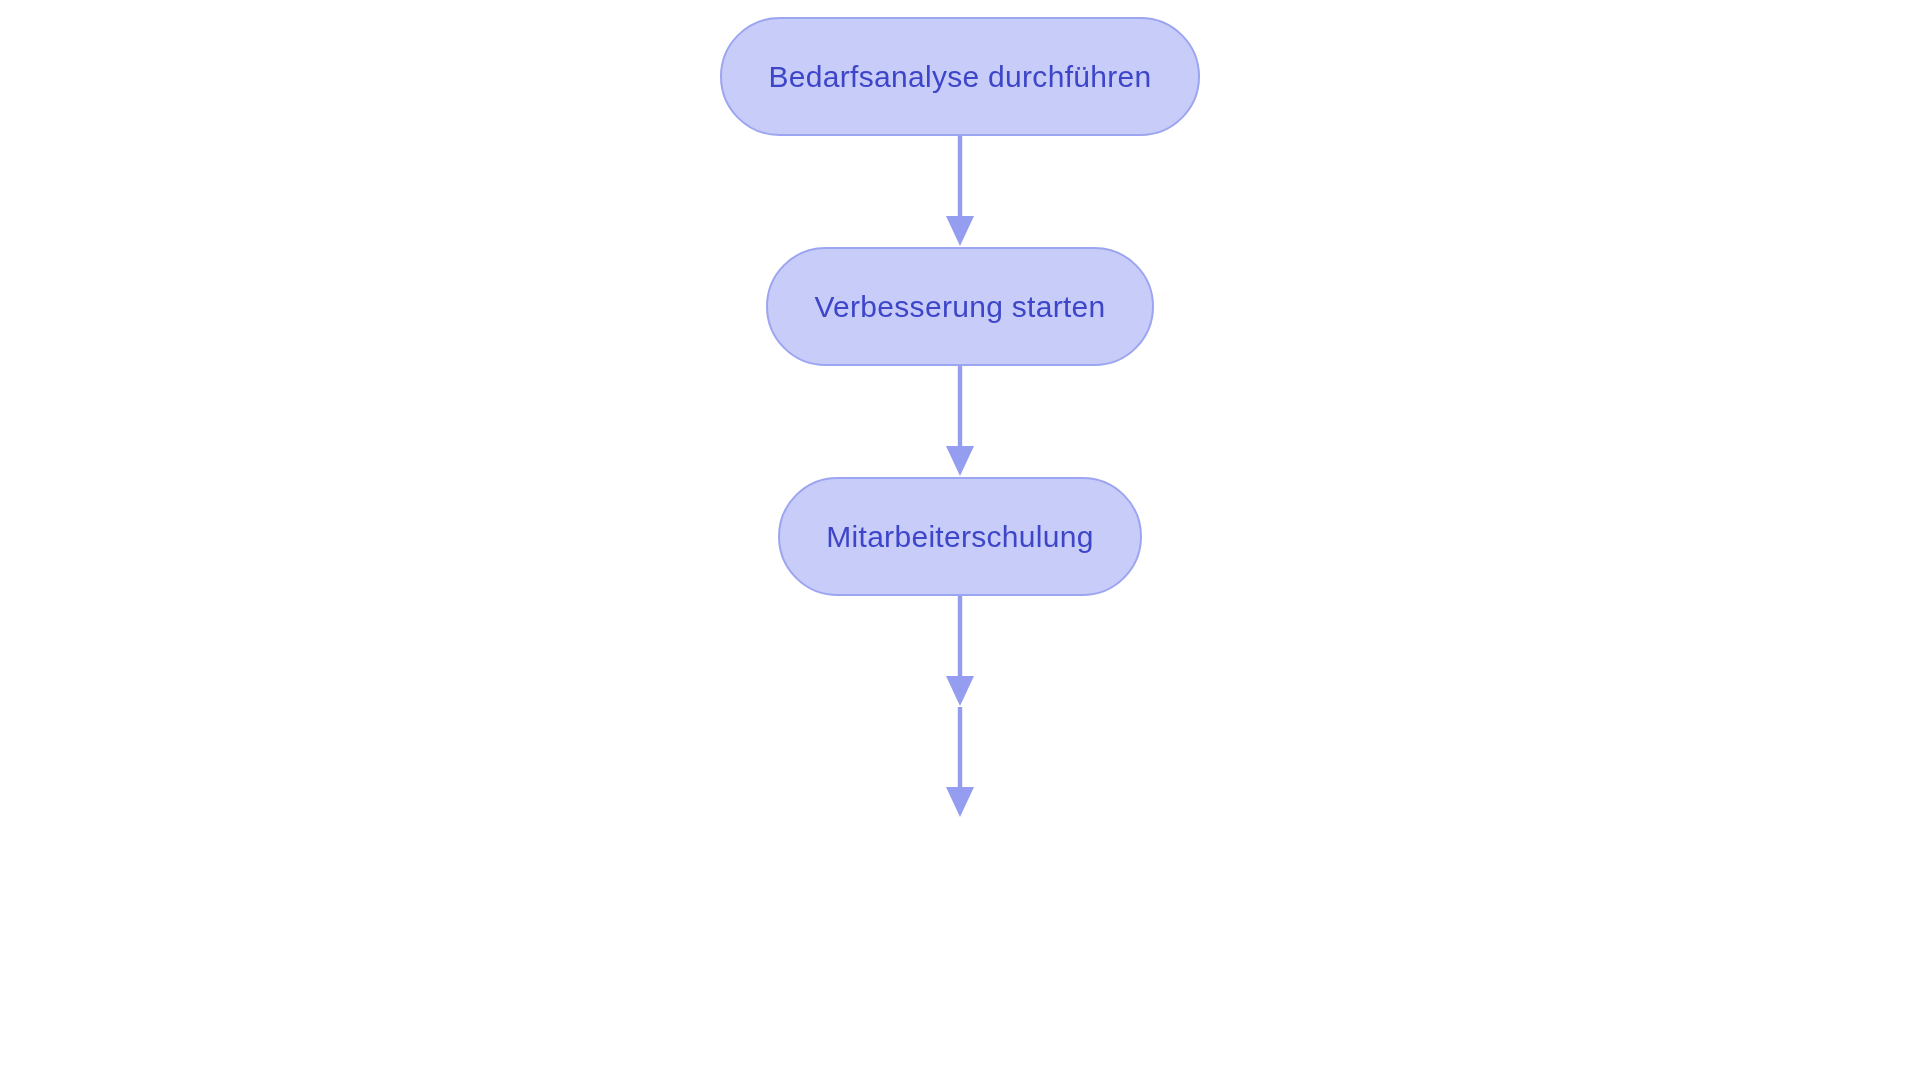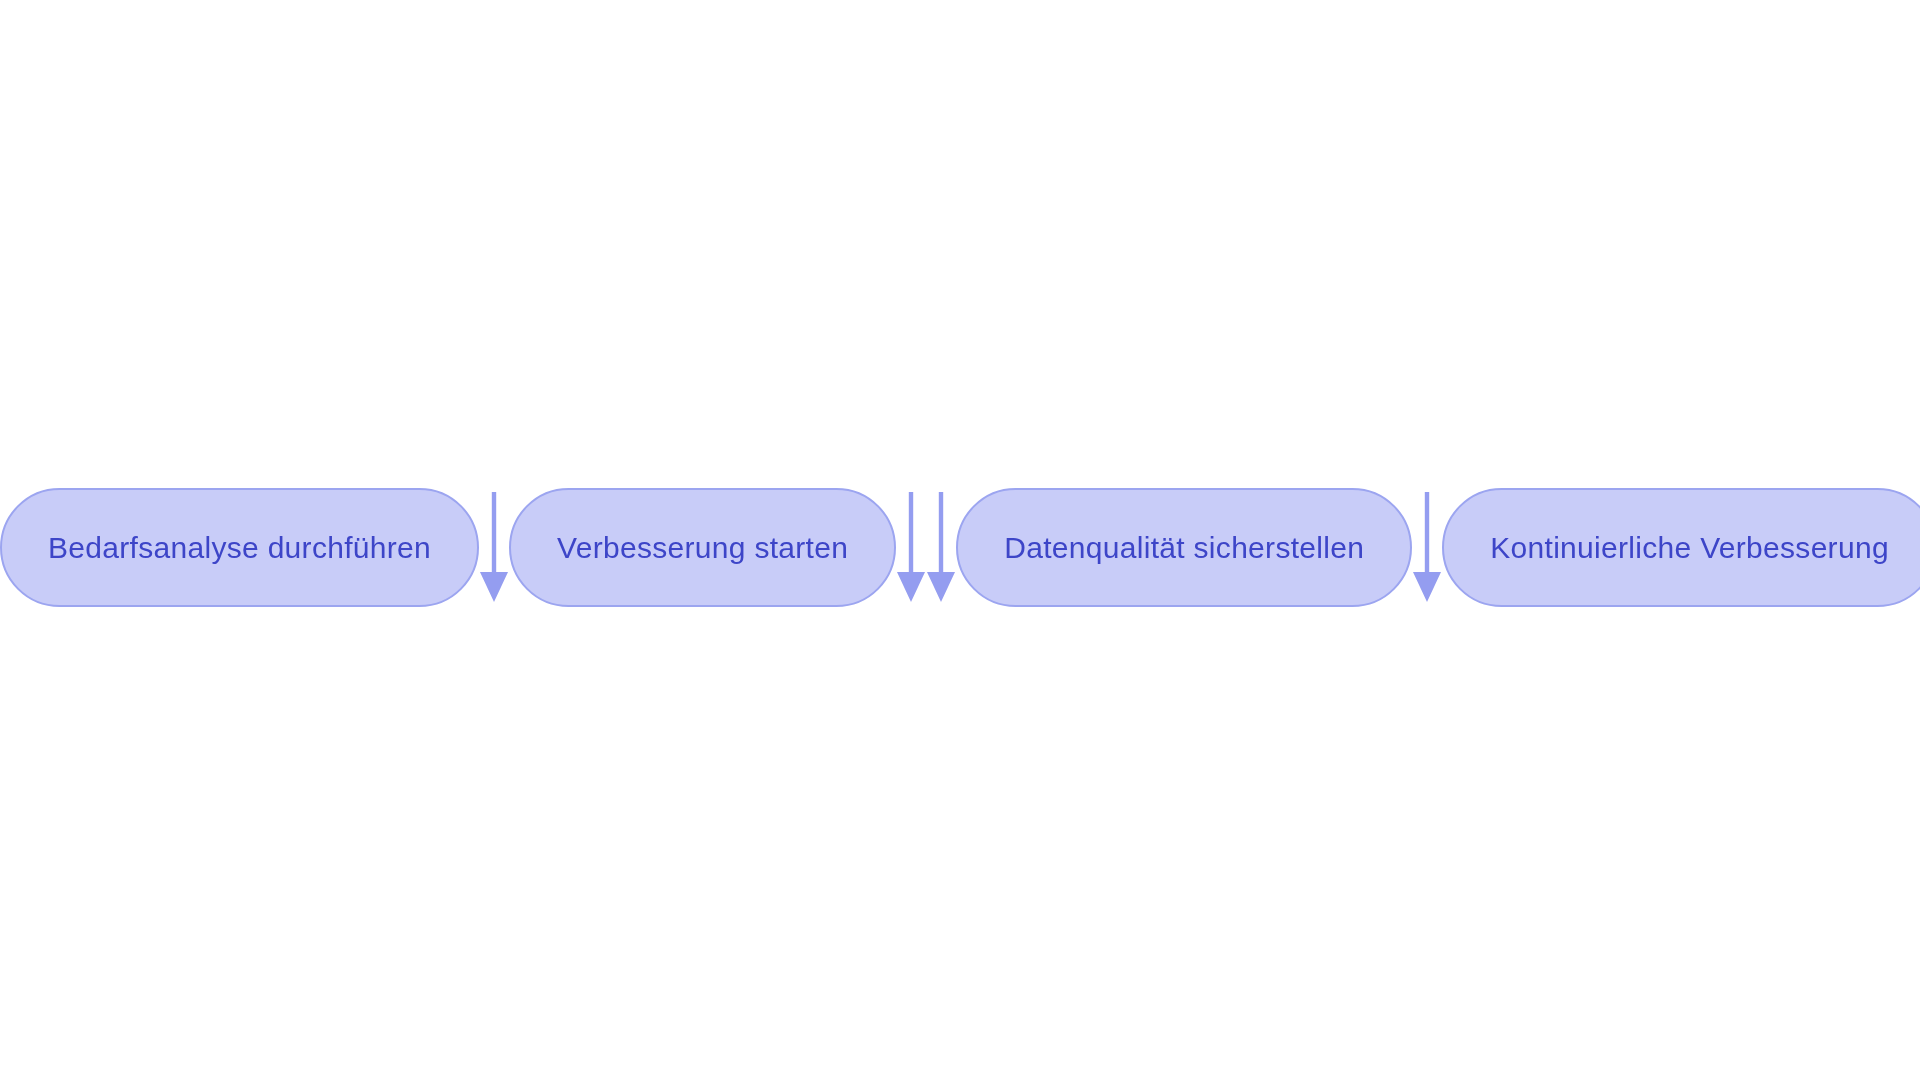--- a/index.html
+++ b/index.html
@@ -12,21 +12,21 @@
     background: var(--background, #ffffff);
     font-family: "Liberation Sans", sans-serif;
     overflow: hidden;
   }
   .flow {
     width: 1920px;
     height: 1078px;
     box-sizing: border-box;
     padding-top: 17px;
     display: flex;
-    flex-direction: row;
+    flex-direction: column;
     align-items: center;
   }
   .node {
     height: 119px;
     box-sizing: border-box;
     border-radius: 60px;
     background: var(--node-fill, #c8ccf8);
     border: 2px solid var(--node-border, #9ca5f0);
     display: flex;
     align-items: center;
@@ -65,32 +65,29 @@
 
   <div class="node">
     <span class="node-label">Verbesserung starten</span>
   </div>
 
   <svg class="arrow" viewBox="0 0 30 111" aria-hidden="true">
     <rect x="12.8" y="0" width="4.4" height="84" fill="currentColor"></rect>
     <polygon points="1,80 29,80 15,110" fill="currentColor"></polygon>
   </svg>
 
-
-  <svg class="arrow" viewBox="0 0 30 111" aria-hidden="true">
-    <rect x="12.8" y="0" width="4.4" height="84" fill="currentColor"></rect>
-    <polygon points="1,80 29,80 15,110" fill="currentColor"></polygon>
-  </svg>
-
   <div class="node">
-    <span class="node-label">Datenqualität sicherstellen</span>
+    <span class="node-label">Mitarbeiterschulung</span>
   </div>
 
   <svg class="arrow" viewBox="0 0 30 111" aria-hidden="true">
     <rect x="12.8" y="0" width="4.4" height="84" fill="currentColor"></rect>
     <polygon points="1,80 29,80 15,110" fill="currentColor"></polygon>
   </svg>
 
-  <div class="node">
-    <span class="node-label">Kontinuierliche Verbesserung</span>
-  </div>
+
+  <svg class="arrow" viewBox="0 0 30 111" aria-hidden="true">
+    <rect x="12.8" y="0" width="4.4" height="84" fill="currentColor"></rect>
+    <polygon points="1,80 29,80 15,110" fill="currentColor"></polygon>
+  </svg>
+
 
 </div>
 
 </body></html>

